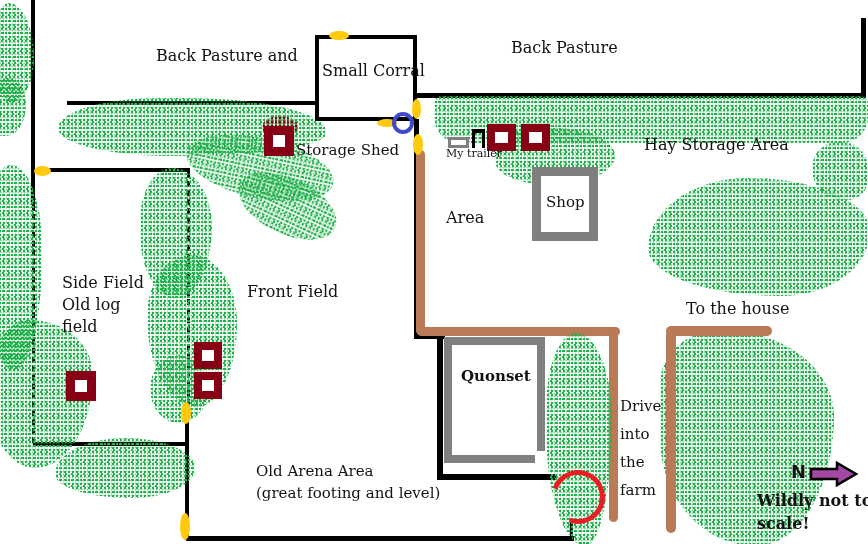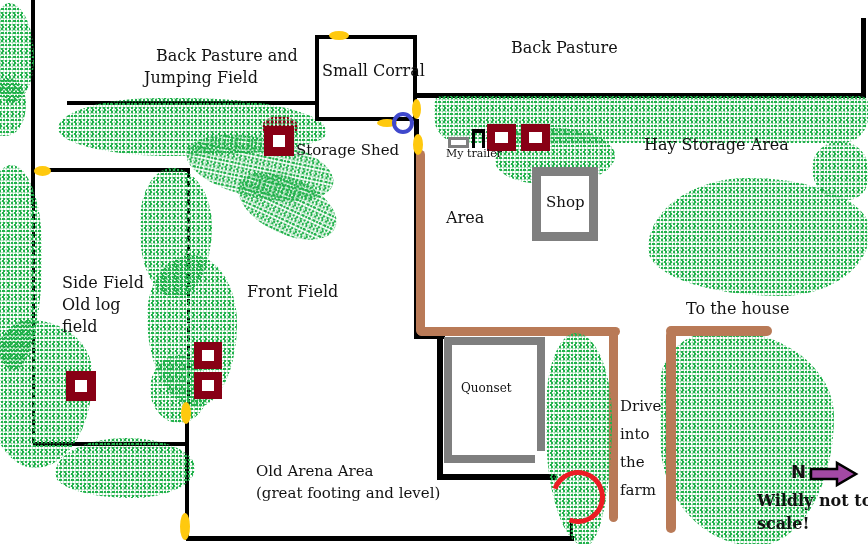--- a/index.html
+++ b/index.html
@@ -97,34 +97,33 @@
   <div class="gate" style="left:377px;top:119px;width:20px;height:8px;"></div>
   <div class="gate" style="left:413px;top:134px;width:10px;height:21px;"></div>
   <div class="gate" style="left:34px;top:166px;width:17px;height:10px;"></div>
   <div class="gate" style="left:181px;top:402px;width:10px;height:22px;"></div>
   <div class="gate" style="left:180px;top:513px;width:10px;height:27px;"></div>
 
   <div class="circle" style="left:392px;top:112px;width:22px;height:22px;border:4px solid #3F48CC;"></div>
   <div class="circle" style="left:551px;top:470px;width:54px;height:54px;border:5px solid #EC1C24;border-left-color:transparent;transform:rotate(-25deg);"></div>
 
   <div class="lbl" style="left:156px;top:47px;">Back Pasture and</div>
-  <div class="lbl" style="left:144px;top:69px;">Jumping Field</div>
   <div class="lbl" style="left:322px;top:62px;">Small Corral</div>
   <div class="lbl" style="left:511px;top:39px;">Back Pasture</div>
   <div class="lbl" style="left:296px;top:142px;font-size:15px;">Storage Shed</div>
   <div class="lbl sm" style="left:446px;top:148px;">My trailer</div>
   <div class="lbl" style="left:644px;top:136px;">Hay Storage Area</div>
   <div class="lbl" style="left:446px;top:209px;">Area</div>
   <div class="lbl" style="left:546px;top:194px;font-size:15px;">Shop</div>
   <div class="lbl" style="left:62px;top:274px;">Side Field</div>
   <div class="lbl" style="left:62px;top:296px;">Old log</div>
   <div class="lbl" style="left:62px;top:318px;">field</div>
   <div class="lbl" style="left:247px;top:283px;text-align:right;">Front Field</div>
   <div class="lbl" style="left:686px;top:300px;">To the house</div>
-  <div class="lbl" style="left:461px;top:382px;font-size:12px;">Quonset</div>
+  <div class="lbl" style="left:461px;top:368px;font-size:15px;font-weight:bold;">Quonset</div>
   <div class="lbl" style="left:620px;top:398px;font-size:15px;">Drive</div>
   <div class="lbl" style="left:620px;top:426px;font-size:15px;">into</div>
   <div class="lbl" style="left:620px;top:454px;font-size:15px;">the</div>
   <div class="lbl" style="left:620px;top:482px;font-size:15px;">farm</div>
   <div class="lbl" style="left:256px;top:485px;font-size:15px;">(great footing and level)</div>
   <div class="lbl" style="left:256px;top:463px;font-size:15px;">Old Arena Area</div>
   <div class="lbl b sans" style="left:791px;top:462px;font-size:18px;">N</div>
   <div class="lbl b" style="left:757px;top:492px;">Wildly not to</div>
   <div class="lbl b" style="left:757px;top:515px;">scale!</div>
 

